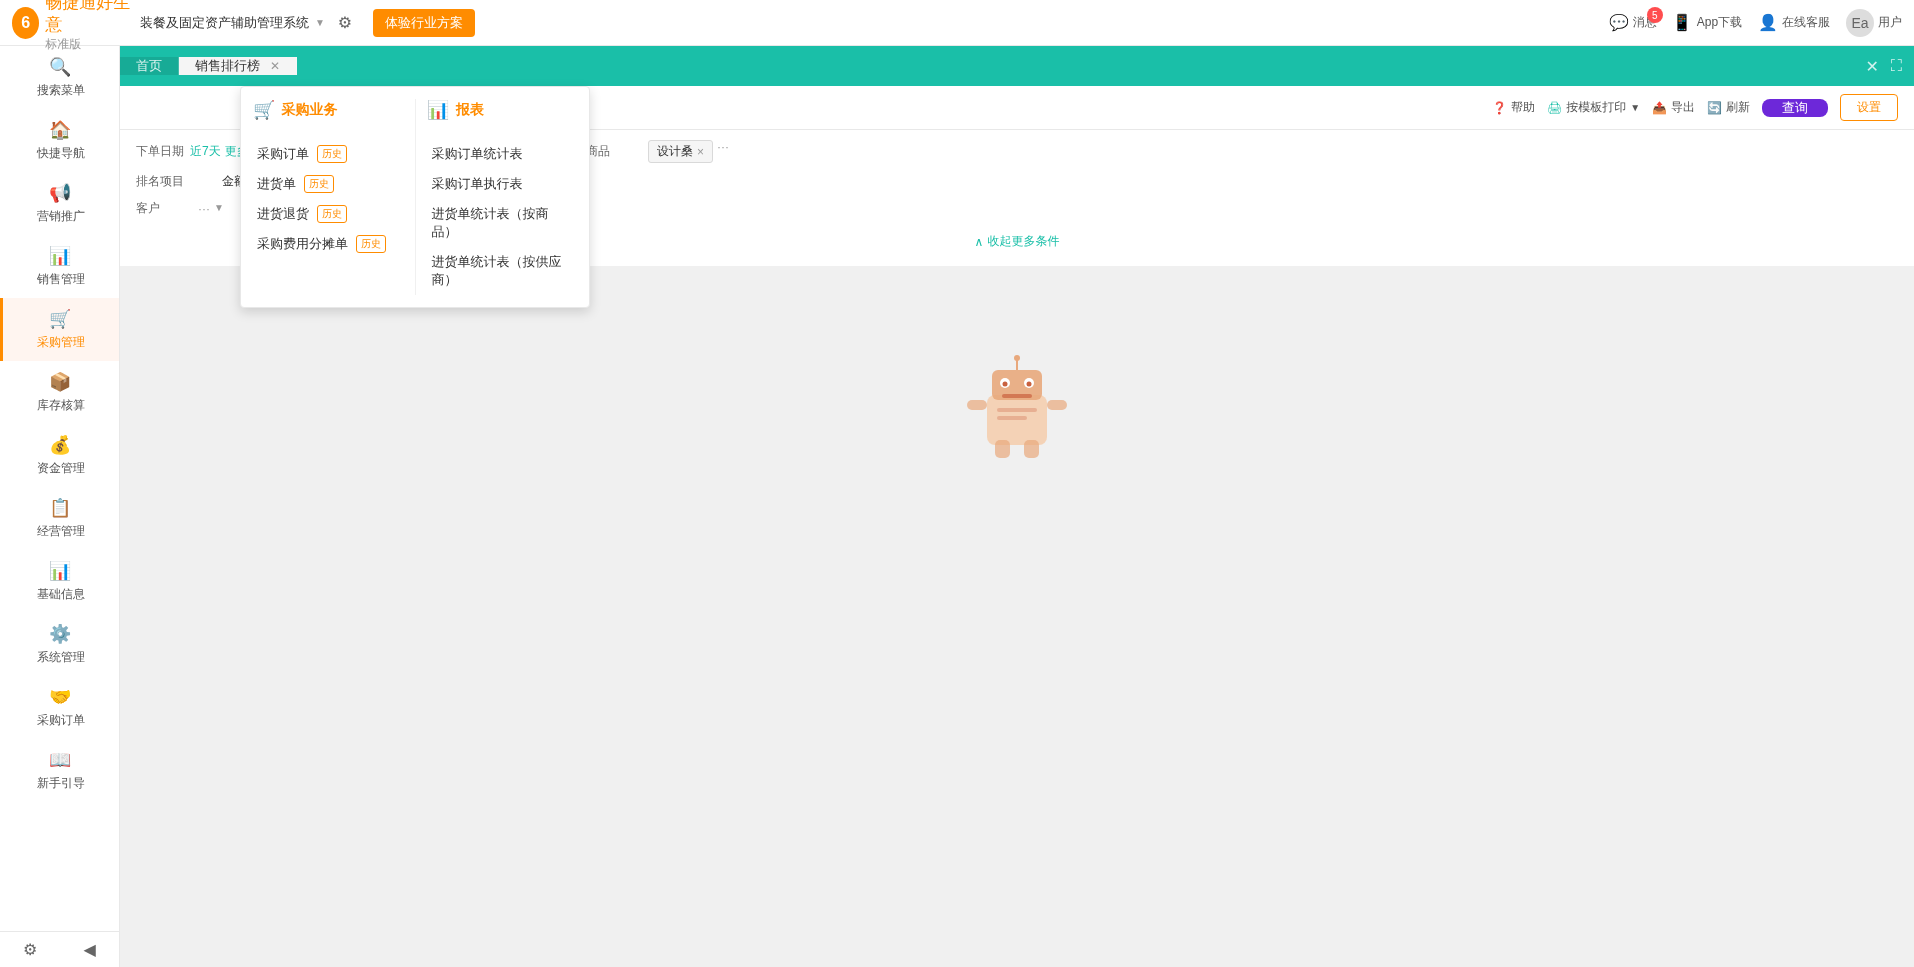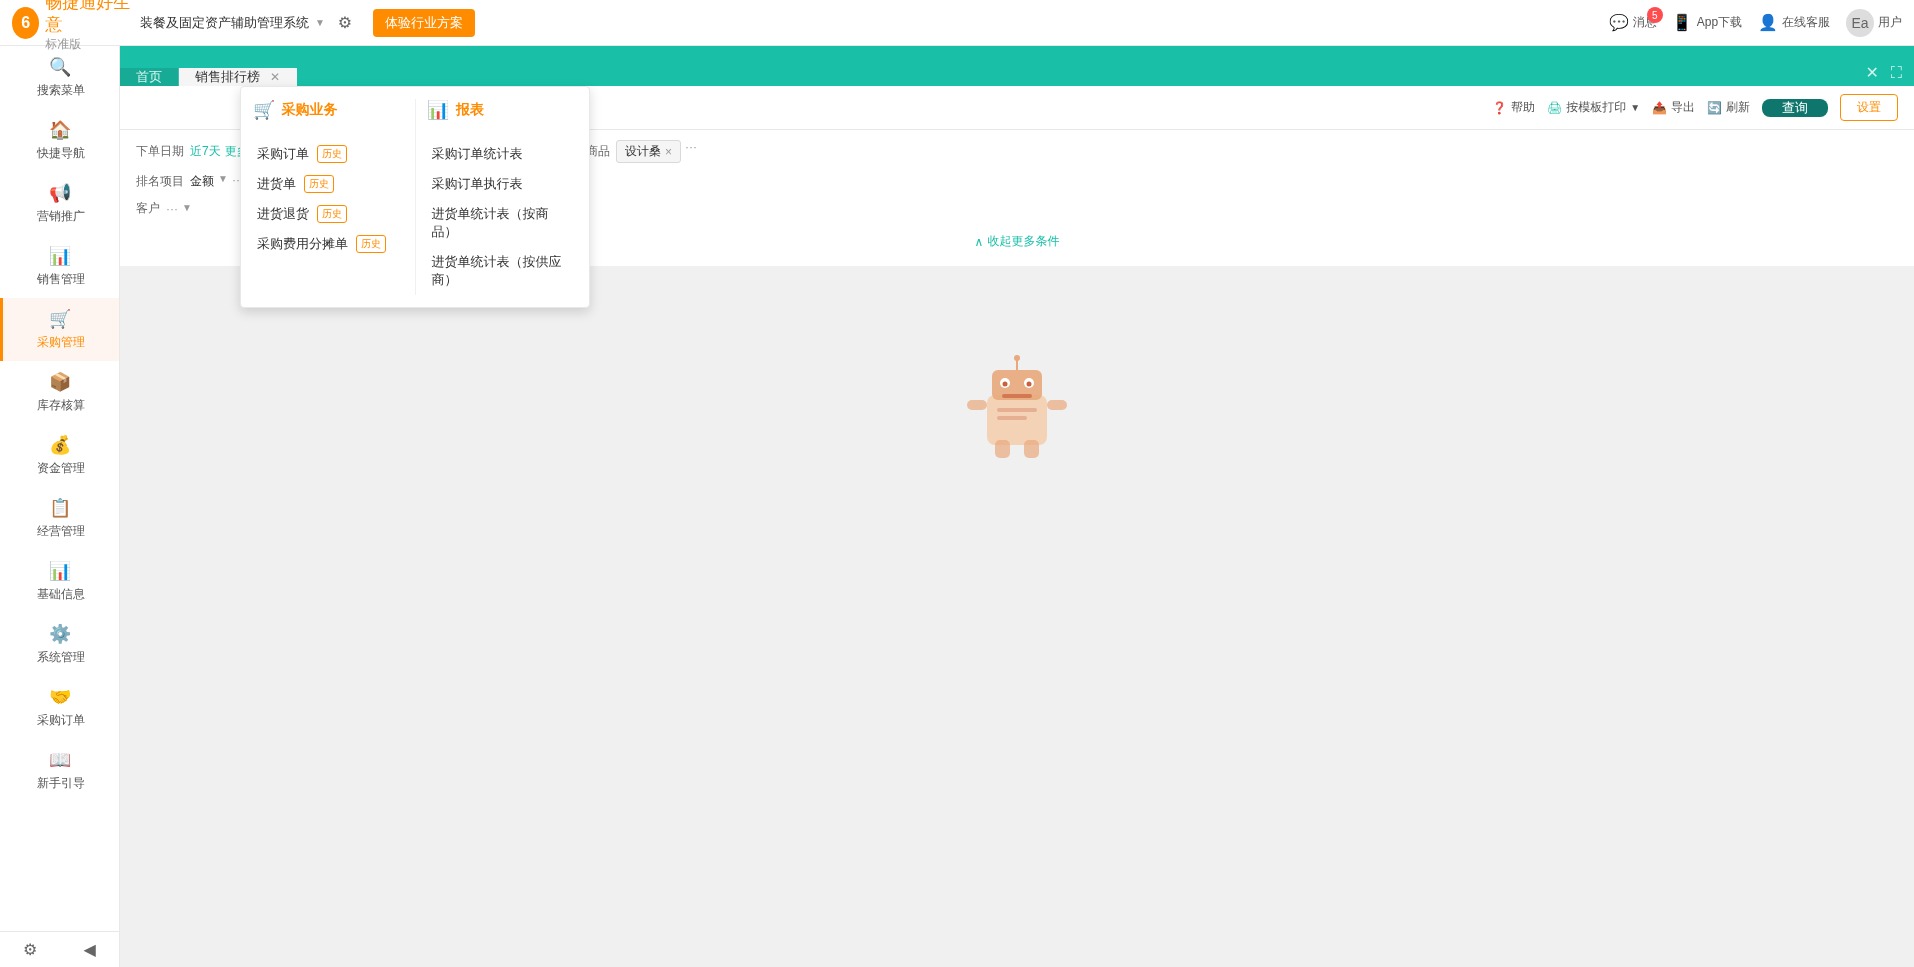--- a/index.html
+++ b/index.html
@@ -182,21 +182,21 @@
       flex-direction: column;
       overflow: hidden;
       position: relative;
     }
 
     
     .tab-bar {
       height: 40px;
       background: #1abfa8;
       display: flex;
-      align-items: flex-end;
+      align-items: center;
       padding: 0;
       position: relative;
     }
     .tab-item {
       padding: 0 16px;
       display: flex;
       align-items: center;
       cursor: pointer;
       color: rgba(255,255,255,0.85);
       font-size: 13px;
@@ -249,21 +249,21 @@
     .toolbar-btn {
       display: flex;
       align-items: center;
       gap: 4px;
       color: #555;
       cursor: pointer;
       font-size: 12px;
     }
     .toolbar-btn .icon { color: #1abfa8; }
     .query-btn {
-      background: #0f766e;
+      background: #6d28d9;
       color: #fff;
       border: none;
       border-radius: 8px;
       padding: 0 20px;
       cursor: pointer;
       font-size: 13px;
     }
     .settings-btn {
       background: #fff;
       color: #ff8c00;
@@ -297,20 +297,21 @@
       color: #666;
       font-size: 12px;
       white-space: nowrap;
     }
     .filter-value {
       display: flex;
       gap: 4px;
       font-size: 12px;
       color: #333;
       flex: 1;
+      margin-left: 32px;
     }
     .filter-tag {
       background: #f5f5f5;
       border: 1px solid #d9d9d9;
       border-radius: 3px;
       padding: 2px 8px;
       font-size: 12px;
       display: flex;
       align-items: center;
       gap: 4px;

